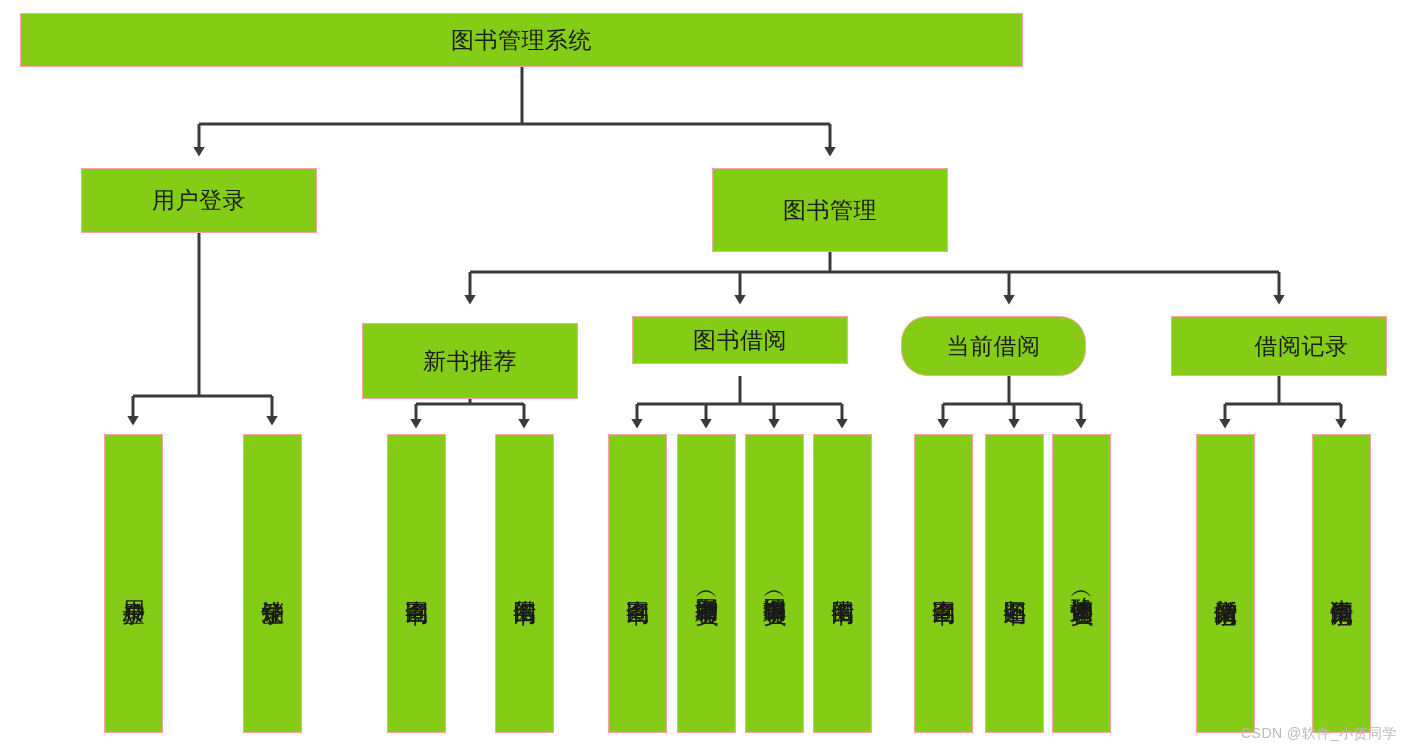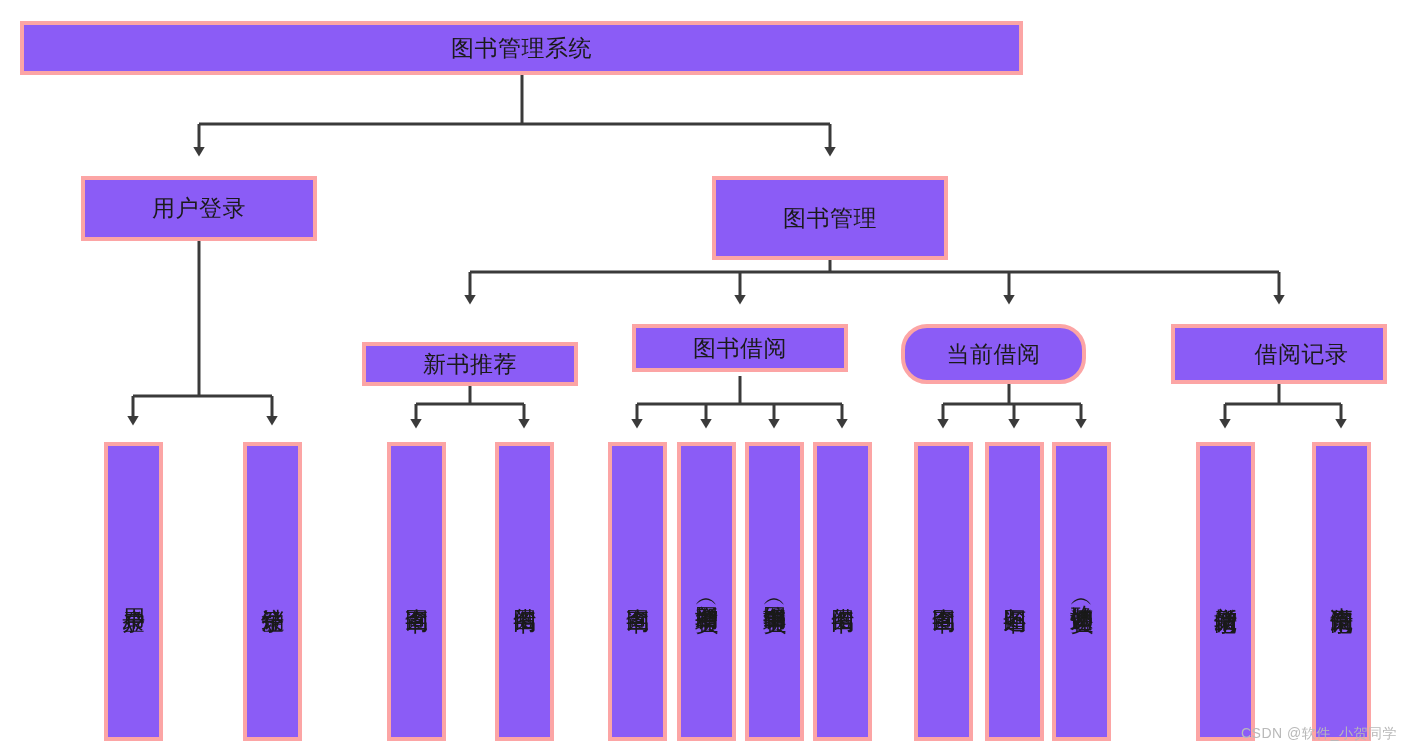--- a/index.html
+++ b/index.html
@@ -22,27 +22,26 @@
     position: absolute;
     left: 0;
     top: 0;
     width: 1405px;
     height: 747px;
     pointer-events: none;
   }
   .node {
     position: absolute;
     box-sizing: border-box;
-    background: #8b5cf6;
-    border: 4px solid #fca5a5;
+    background: #84cc16;
+    border: 1px solid #fca5a5;
     display: flex;
     align-items: center;
     justify-content: center;
     z-index: 2;
-    margin-top: 8px;
   }
   .node-label {
     font-size: 23px;
     line-height: 1.15;
     letter-spacing: 0.5px;
     color: #1a1a1a;
     white-space: nowrap;
   }
   .node.vertical {
     align-items: center;
@@ -128,21 +127,21 @@
     <span class="node-label">图书管理系统</span>
   </div>
 
   <div class="node" style="left:81px; top:168px; width:236px; height:65px;">
     <span class="node-label">用户登录</span>
   </div>
   <div class="node" style="left:712px; top:168px; width:236px; height:84px;">
     <span class="node-label">图书管理</span>
   </div>
 
-  <div class="node" style="left:362px; top:334px; width:216px; height:44px;">
+  <div class="node" style="left:362px; top:323px; width:216px; height:76px;">
     <span class="node-label">新书推荐</span>
   </div>
   <div class="node" style="left:632px; top:316px; width:216px; height:48px;">
     <span class="node-label">图书借阅</span>
   </div>
   <div class="node" style="left:901px; top:316px; width:185px; height:60px;border-radius:26px;">
     <span class="node-label">当前借阅</span>
   </div>
   <div class="node" style="left:1171px; top:316px; width:216px; height:60px;padding-left:45px;">
     <span class="node-label">借阅记录</span>

